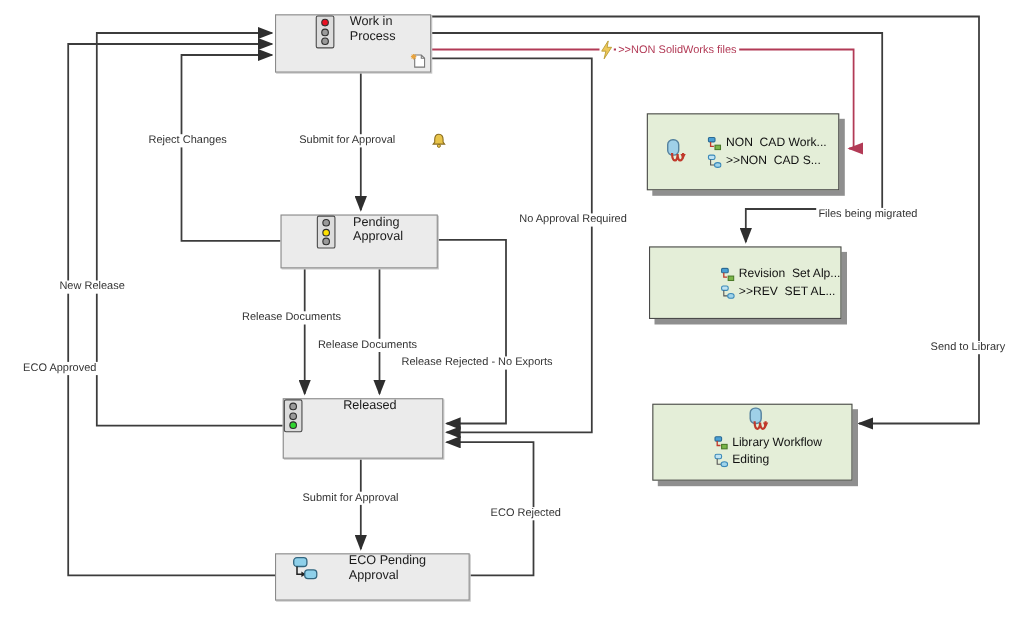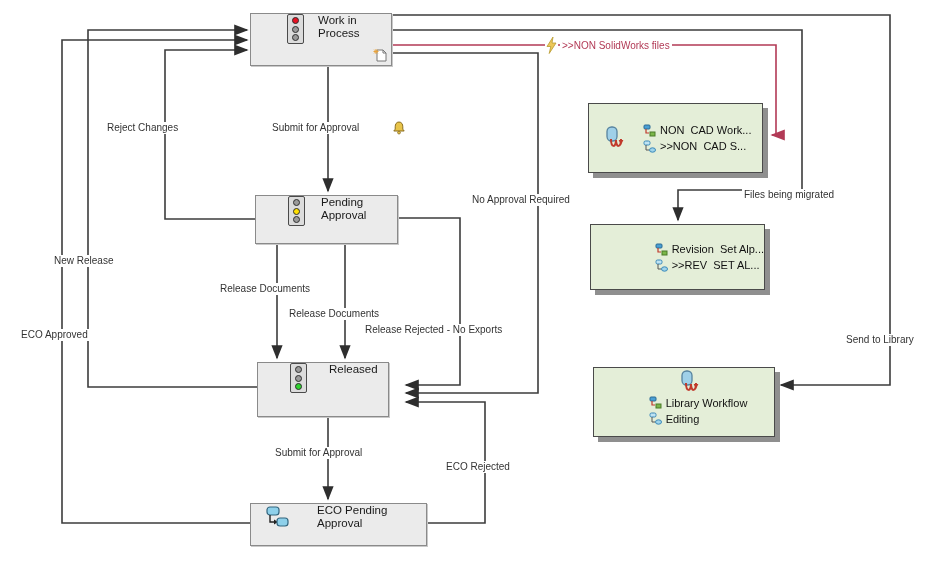--- a/index.html
+++ b/index.html
@@ -17,21 +17,21 @@
       display:flex;flex-direction:column;align-items:center;justify-content:space-evenly;flex:none;}
   .tl i{width:7px;height:7px;border-radius:50%;background:#9a9a9a;border:1px solid #2e2e2e;box-sizing:border-box;}
   .tl.red i:nth-child(1){background:#e81123;}
   .tl.yellow i:nth-child(2){background:#ffe000;}
   .tl.green i:nth-child(3){background:#2fd42f;}
 
   
   .gbox{position:absolute;background:#e4eed8;border:1px solid #4a4a4a;box-shadow:5px 5px 0 #8f8f8f;
         display:flex;align-items:center;box-sizing:border-box;padding-left:14px;}
   .gbox .rows{margin-left:14px;display:flex;flex-direction:column;gap:3px;}
-  .gbox .row{display:flex;align-items:center;gap:4px;font-size:11px;color:#111;white-space:pre;}
+  .gbox .row{display:flex;align-items:flex-start;gap:4px;font-size:11px;color:#111;white-space:pre;}
 
   
   .lbl{position:absolute;font-size:10px;line-height:12px;color:#333;background:#ffffff;
        padding:0 2px;white-space:nowrap;}
   .lbl.red{color:#b23a56;}
 </style>
 </head>
 <body>
 
 <div id="canvas">
@@ -84,21 +84,21 @@
         <i></i>
         <i></i>
         <i></i>
       </span>
     <div class="txt" style="margin-left:16px;">
       <div>Pending</div>
       <div>Approval</div>
     </div>
   </div>
 
-  <div class="state" style="left:257px;top:362px;width:132px;height:55px;padding-left:32px;">
+  <div class="state" style="left:257px;top:362px;width:146px;height:55px;gap:15px;">
     <span class="tl green">
         <i></i>
         <i></i>
         <i></i>
       </span>
     <div class="txt" style="margin-left:22px;">
       <div>Released</div>
     </div>
   </div>
 
@@ -186,21 +186,21 @@
         <svg width="13" height="13">
           <rect x="1" y="1" width="6" height="4" rx="1.5" fill="#bfe3f2" stroke="#3a88b8"></rect>
           <path d="M3,5 L3,10 L6.5,10" fill="none" stroke="#555" stroke-width="1"></path>
           <ellipse cx="9.5" cy="10" rx="3" ry="2.2" fill="#9fd4ea" stroke="#3a88b8"></ellipse>
         </svg>
         <span>Editing</span>
       </div>
     </div>
   </div>
 
-  <div class="lbl" style="left:105px;top:122px;text-align:right;">Reject Changes</div>
+  <div class="lbl" style="left:133px;top:122px;text-align:right;">Reject Changes</div>
 
   <div class="lbl" style="left:270px;top:122px;">Submit for Approval</div>
   <svg width="14" height="15" style="position:absolute;left:392px;top:120px;">
     <path d="M7,2 C4.2,2 3.2,4.4 3.2,6.8 L3.2,9.2 L1.8,11 L12.2,11 L10.8,9.2 L10.8,6.8 C10.8,4.4 9.8,2 7,2 Z" fill="#e8c44a" stroke="#8a6d1f" stroke-width="1"></path>
     <circle cx="7" cy="12.6" r="1.4" fill="#e8c44a" stroke="#8a6d1f" stroke-width="0.8"></circle>
   </svg>
 
   <div class="lbl" style="left:470px;top:194px;">No Approval Required</div>
 
   <div class="lbl" style="left:52px;top:255px;">New Release</div>
@@ -210,21 +210,21 @@
   <div class="lbl" style="left:218px;top:283px;">Release Documents</div>
 
   <div class="lbl" style="left:287px;top:308px;">Release Documents</div>
 
   <div class="lbl" style="left:363px;top:324px;">Release Rejected - No Exports</div>
 
   <div class="lbl" style="left:273px;top:447px;">Submit for Approval</div>
 
   <div class="lbl" style="left:444px;top:461px;">ECO Rejected</div>
 
-  <div class="lbl" style="left:844px;top:310px;margin-top:24px;">Send to Library</div>
+  <div class="lbl" style="left:844px;top:310px;">Send to Library</div>
 
   <div class="lbl" style="left:742px;top:189px;">Files being migrated</div>
 
   <svg width="13" height="17" style="position:absolute;left:545px;top:37px;background:#fff;">
     <polygon points="8,0 2,9.5 5.8,9.5 4.2,16.5 11,6 7,6" fill="#edc85a" stroke="#b89a30" stroke-width="0.8"></polygon>
   </svg>
   <div class="lbl red" style="left:560px;top:40px;">&gt;&gt;NON SolidWorks files</div>
 
 </div>
 

